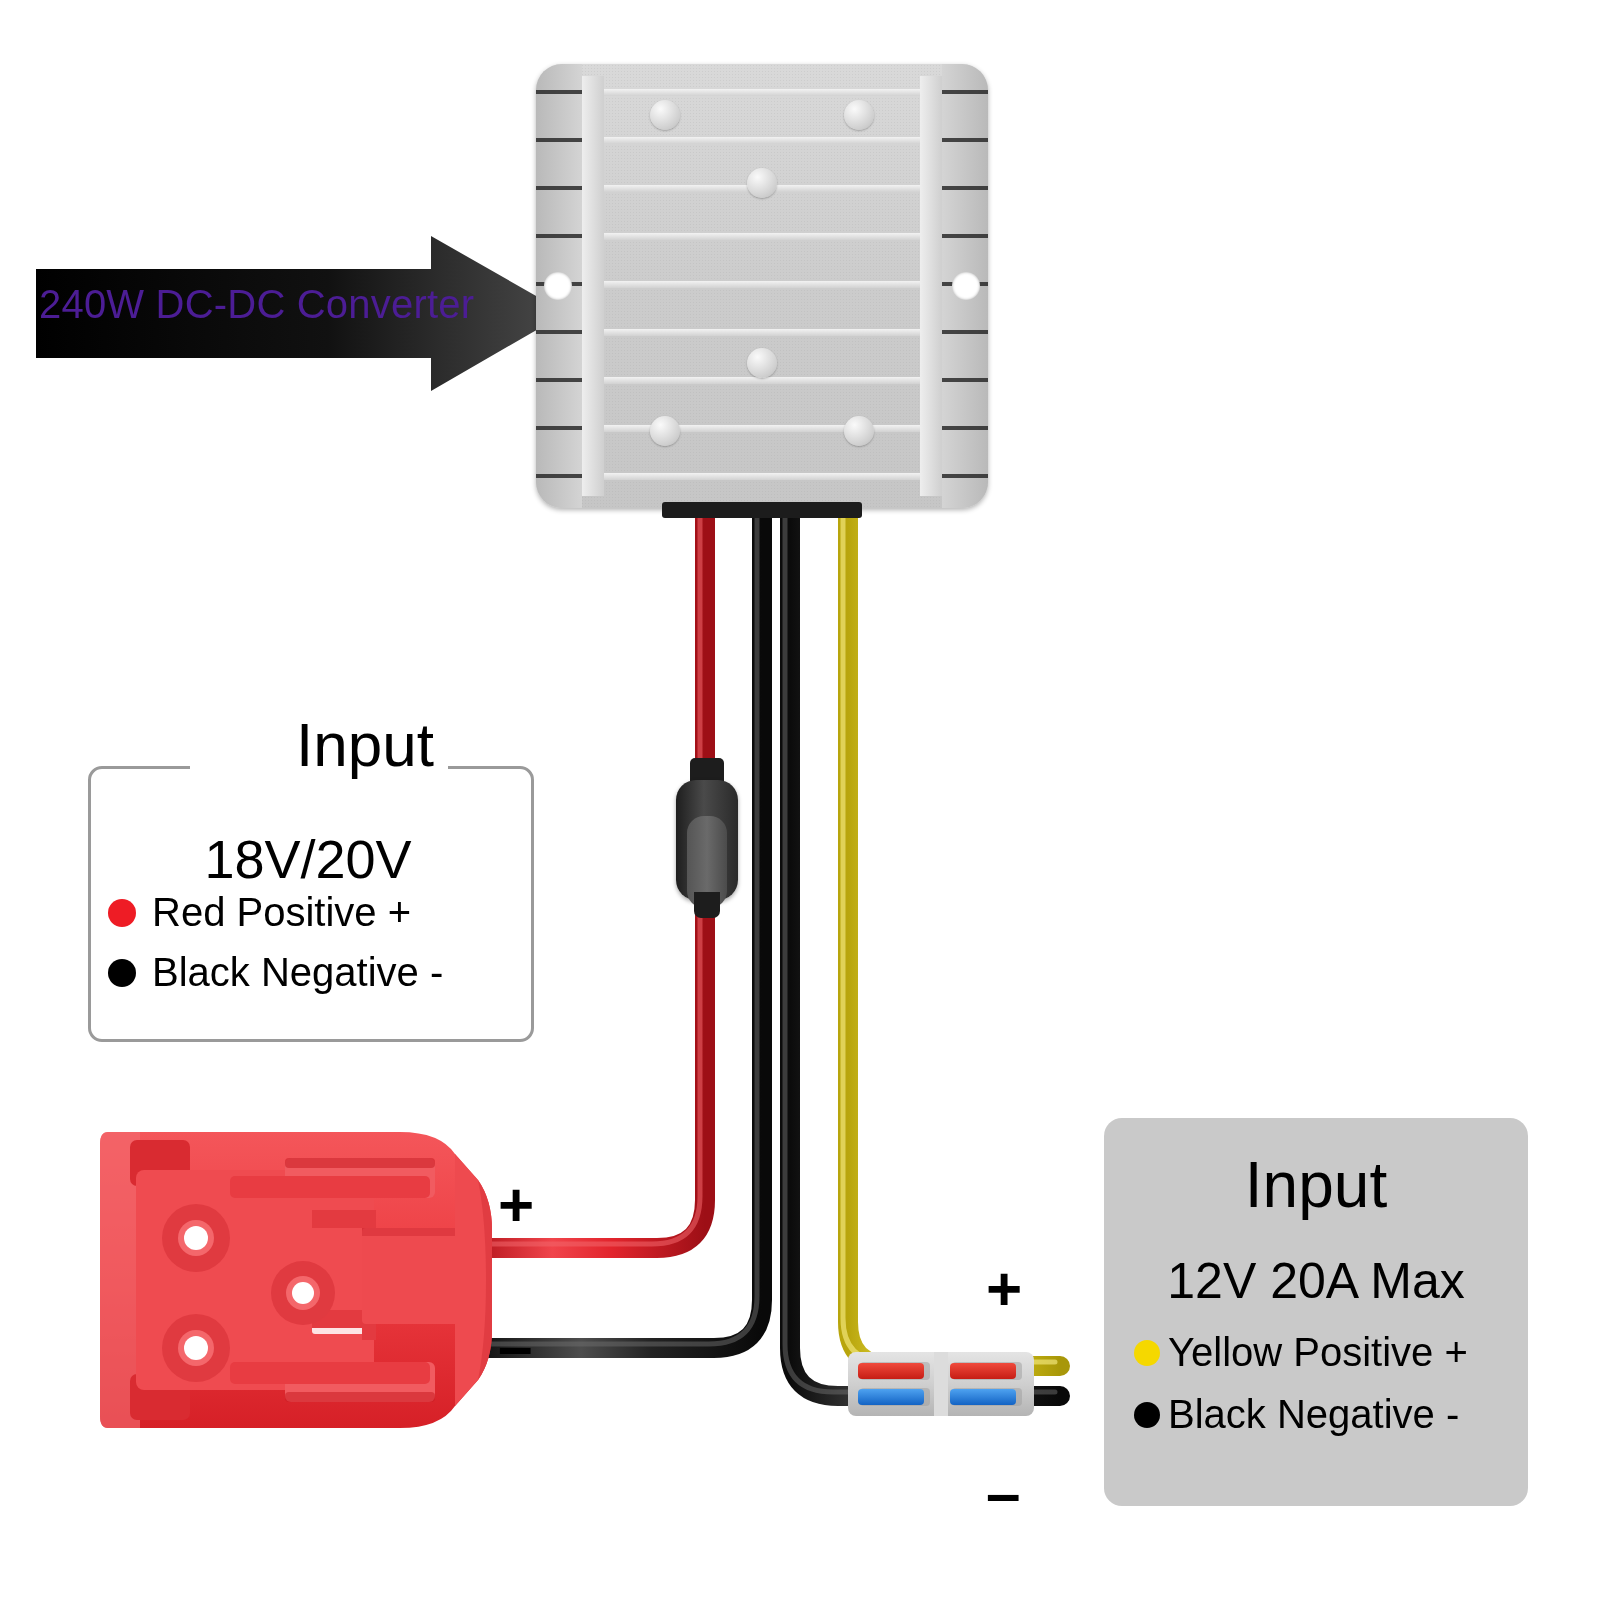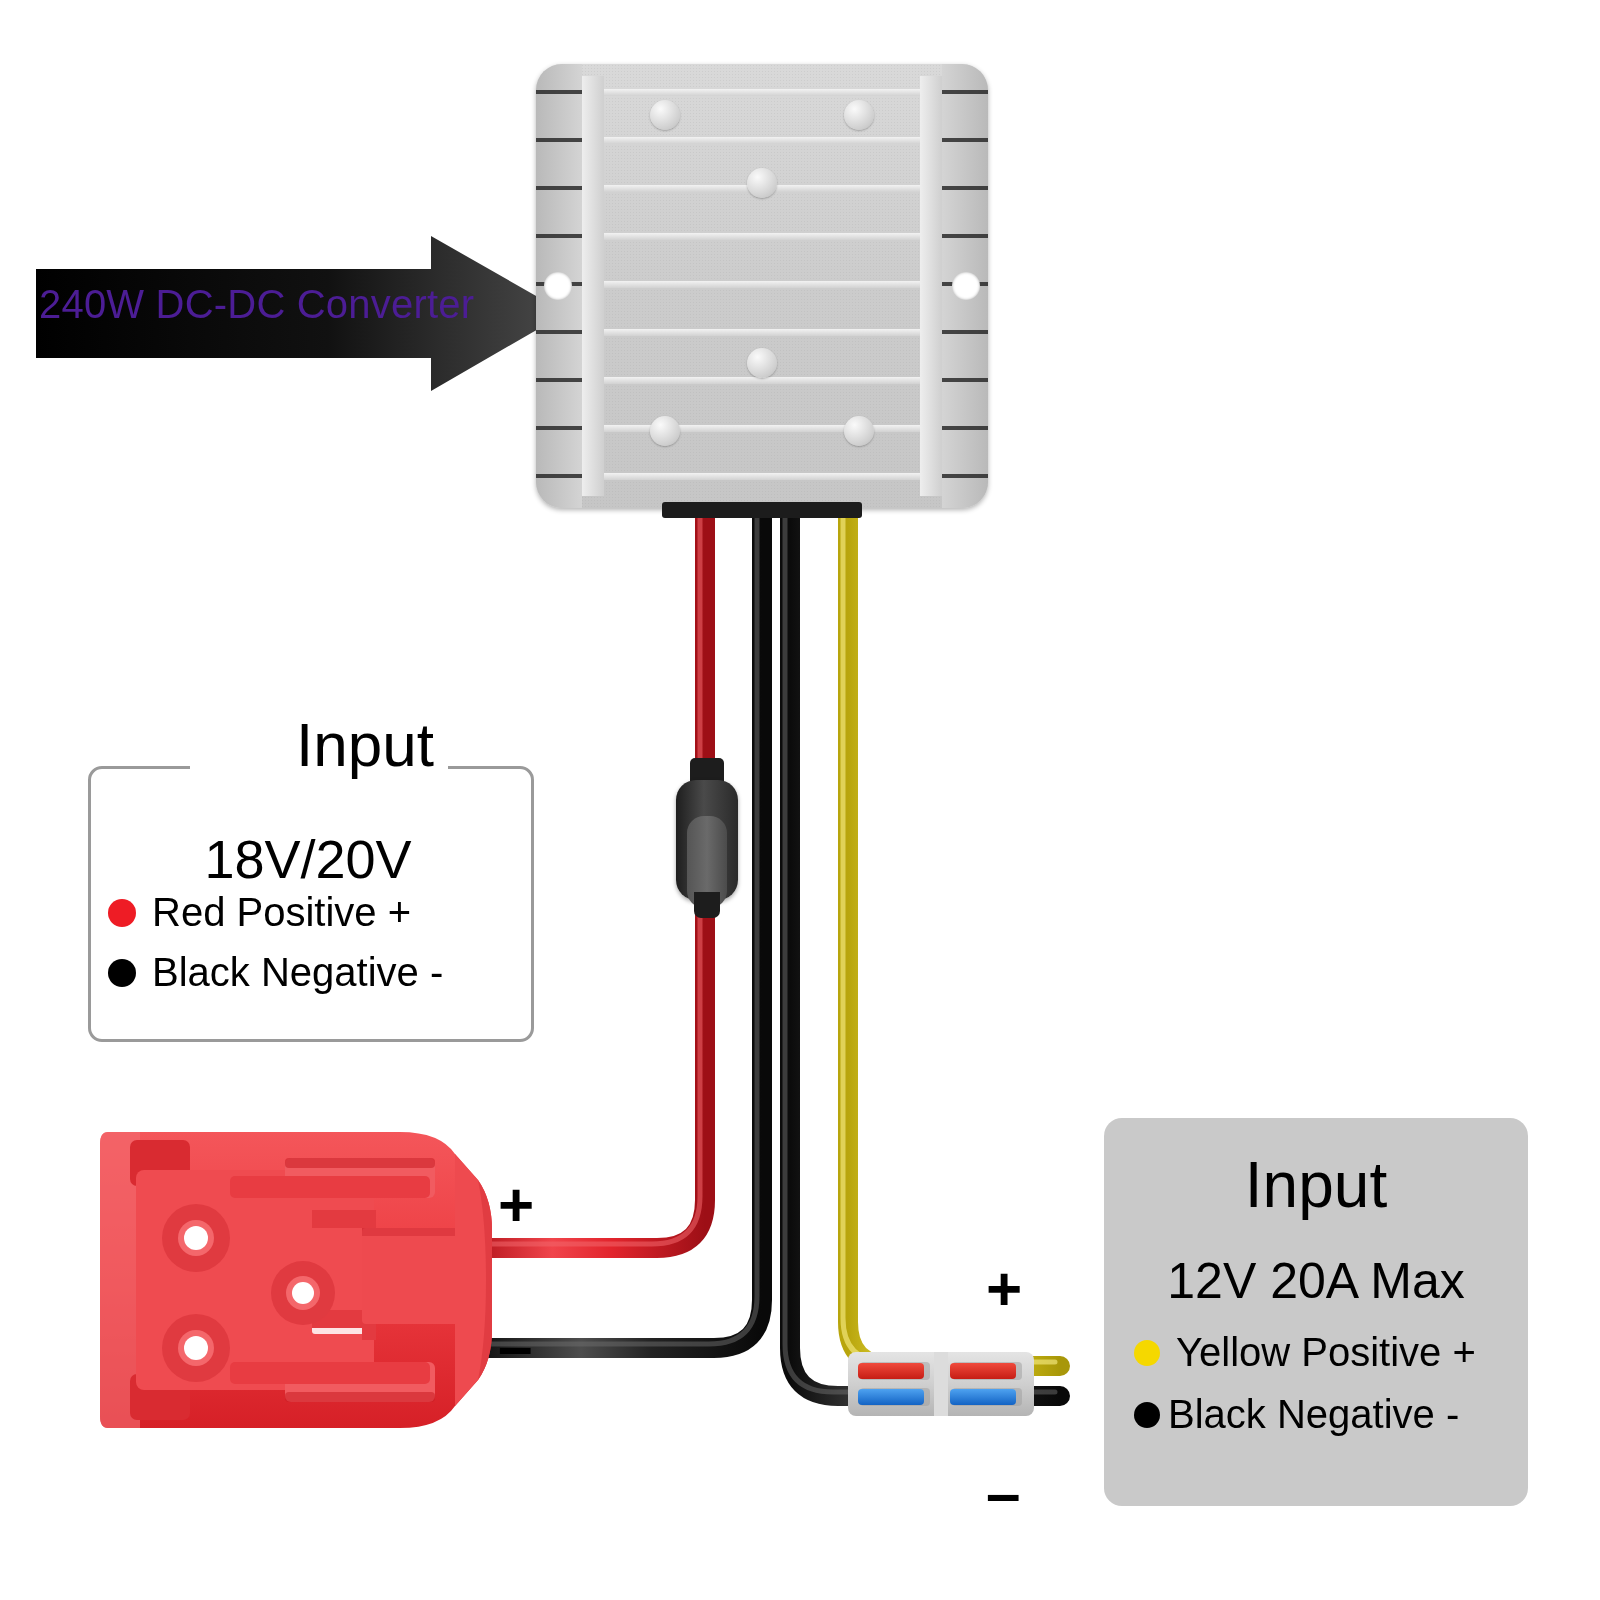--- a/index.html
+++ b/index.html
@@ -76,21 +76,21 @@
   #output-panel{left:1104px;top:1118px;width:424px;height:388px;
       background:#c9c9c9;border-radius:18px;}
   #out-title{position:absolute;left:1104px;top:1148px;width:424px;text-align:center;
       font-size:64px;}
   #out-spec{position:absolute;left:1104px;top:1240px;width:424px;text-align:center;
       font-size:50px;margin-top:12px;}
   #out-row1{left:1134px;top:1330px;}
   #out-row2{left:1134px;top:1392px;}
   #out-row1 .bullet-text,#out-row2 .bullet-text{font-size:40px;}
   #out-row1 .dot,#out-row2 .dot{width:26px;height:26px;}
-  #out-row1{gap:16px;text-align:center;} #out-row2{gap:8px;}
+  #out-row1{gap:8px;text-align:center;} #out-row2{gap:8px;}
 
   
   #adapter{left:100px;top:1110px;width:400px;height:340px;}
 
   
   #connector{left:848px;top:1348px;width:186px;height:72px;}
 
   
   .plus,.minus{position:absolute;font-weight:bold;color:#000;line-height:1;}
   .plus{font-size:62px;} .minus{font-size:62px;}

